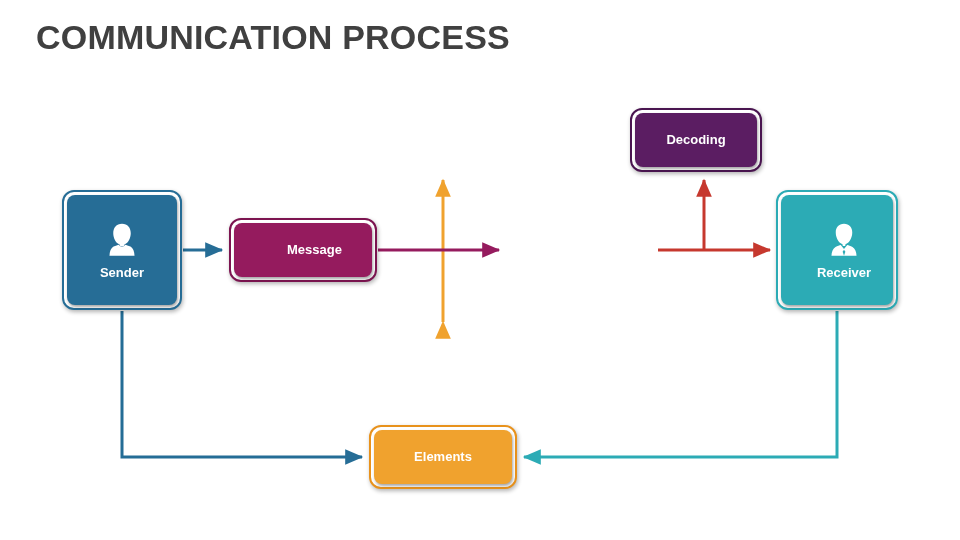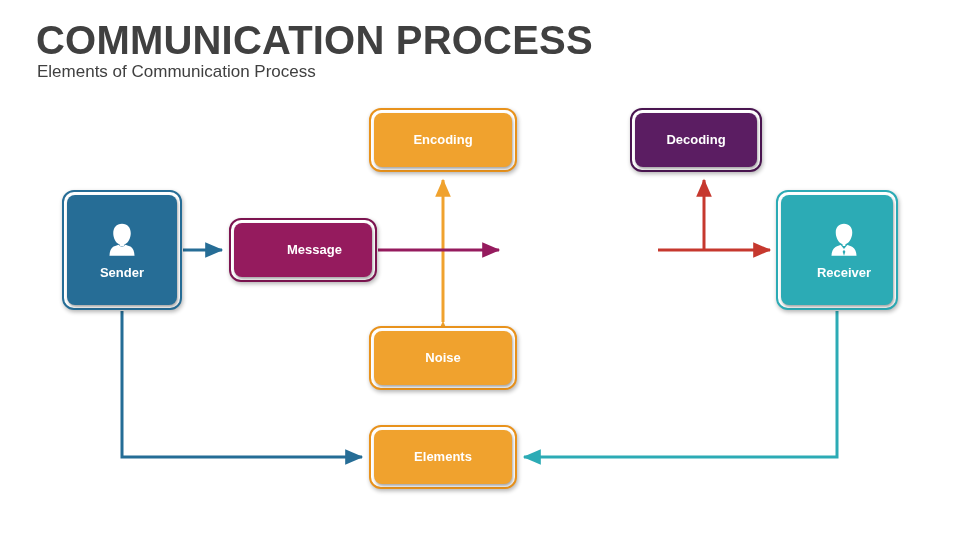--- a/index.html
+++ b/index.html
@@ -23,21 +23,21 @@
     width: 960px;
     height: 540px;
     background: #ffffff;
   }
 
   
   #title {
     position: absolute;
     left: 36px;
     top: 18px;
-    font-size: 40px;
+    font-size: 34px;
     font-weight: bold;
     letter-spacing: 0.2px;
     color: #404040;
     white-space: nowrap;
   }
   #subtitle {
     position: absolute;
     left: 37px;
     top: 62px;
     font-size: 17px;
@@ -119,21 +119,20 @@
   #node-decoding { left: 630px; top: 108px; width: 132px; height: 64px;  --fill:#5B1D62; --edge:#4A1550; }
   #node-noise    { left: 369px; top: 326px; width: 148px; height: 64px;  --fill:#F0A22E; --edge:#E8921C; }
   #node-feedback { left: 369px; top: 425px; width: 148px; height: 64px;  --fill:#F0A22E; --edge:#E8921C; }
 </style>
 </head>
 <body>
 
 <div id="slide">
 
   <div id="title">COMMUNICATION PROCESS</div>
-  <div id="subtitle">Elements of Communication Process</div>
 
   <svg id="connectors" viewBox="0 0 960 540" width="960" height="540" xmlns="http://www.w3.org/2000/svg">
     <defs>
       <marker id="ah-blue" markerWidth="7" markerHeight="7" refX="5.6" refY="3" orient="auto">
         <path d="M0,0.4 L6,3 L0,5.6 z" fill="#266D96"></path>
       </marker>
       <marker id="ah-magenta" markerWidth="7" markerHeight="7" refX="5.6" refY="3" orient="auto">
         <path d="M0,0.4 L6,3 L0,5.6 z" fill="#951B5E"></path>
       </marker>
       <marker id="ah-red" markerWidth="7" markerHeight="7" refX="5.6" refY="3" orient="auto">
@@ -192,27 +191,20 @@
   </div>
 
   <div class="node" id="node-message">
     <div class="ring"></div>
     <div class="fill"></div>
     <div class="content">
       <span class="label">Message</span>
     </div>
   </div>
 
-  <div class="node" id="node-encoding">
-    <div class="ring"></div>
-    <div class="fill"></div>
-    <div class="content">
-      <span class="label">Encoding</span>
-    </div>
-  </div>
 
 
   <div class="node" id="node-decoding">
     <div class="ring"></div>
     <div class="fill"></div>
     <div class="content">
       <span class="label">Decoding</span>
     </div>
   </div>
 
@@ -225,27 +217,20 @@
           <path fill="#ffffff" d="M32 6c-8.4 0-13.2 5.6-13.2 14 0 8 4.6 16.4 10 18.4 1.2.4 1.2 2.2 1.2 3.2h4c0-1 0-2.8 1.2-3.2 5.4-2 10-10.4 10-18.4C45.2 11.6 40.4 6 32 6z"></path>
           <path fill="#ffffff" d="M32 9c-5.6 0-9.6 3.4-10.4 9.2 4.4.8 8.6-.4 11.6-3 2.2 2.4 5.4 3.6 9.2 3.4C41.4 12.6 37.6 9 32 9z"></path>
           <path fill="#ffffff" d="M45.6 43c-3.2-1.6-6.4-2.6-8.4-3.1l-5.2 6.6-5.2-6.6c-2 .5-5.2 1.5-8.4 3.1C14.4 45.5 12 50.8 12 57h40c0-6.2-2.4-11.5-6.4-14z"></path>
           <path fill="#2CABB5" d="M32 47.5l-2.1 3.2 2.1 6.3 2.1-6.3z"></path>
         </svg>
       </span>
       <span class="label">Receiver</span>
     </div>
   </div>
 
-  <div class="node" id="node-noise">
-    <div class="ring"></div>
-    <div class="fill"></div>
-    <div class="content">
-      <span class="label">Noise</span>
-    </div>
-  </div>
 
   <div class="node" id="node-feedback">
     <div class="ring"></div>
     <div class="fill"></div>
     <div class="content">
       <span class="label">Elements</span>
     </div>
   </div>
 
 </div>

